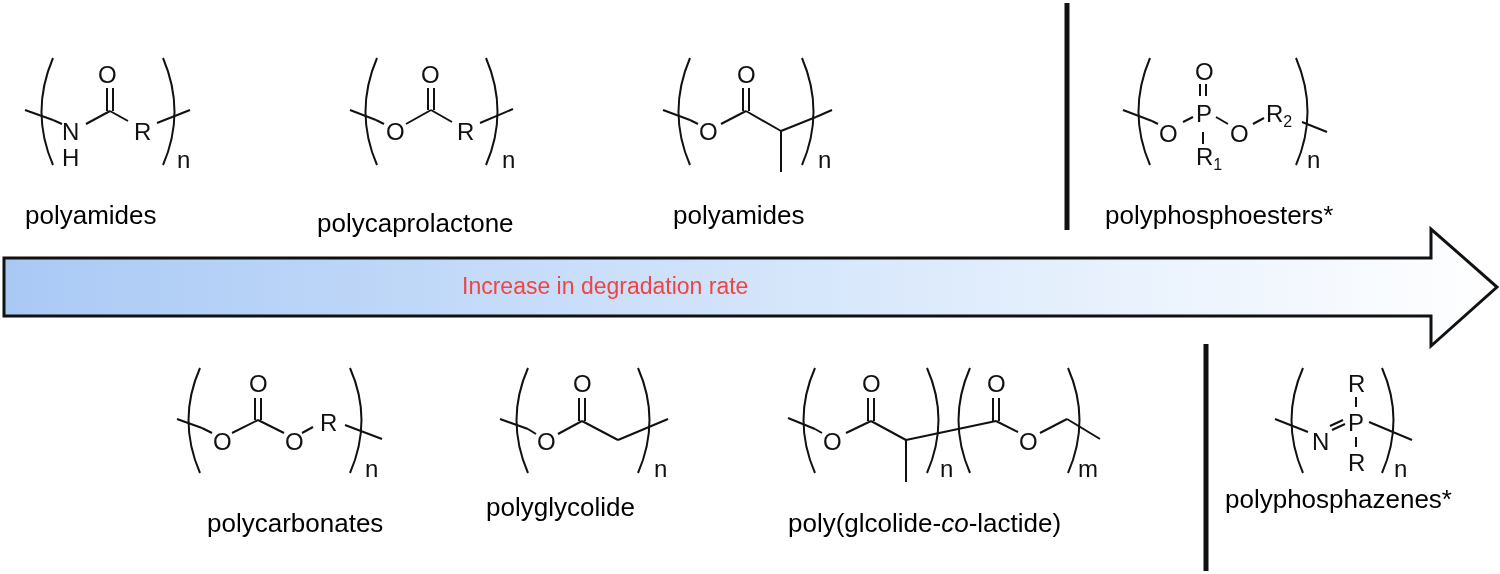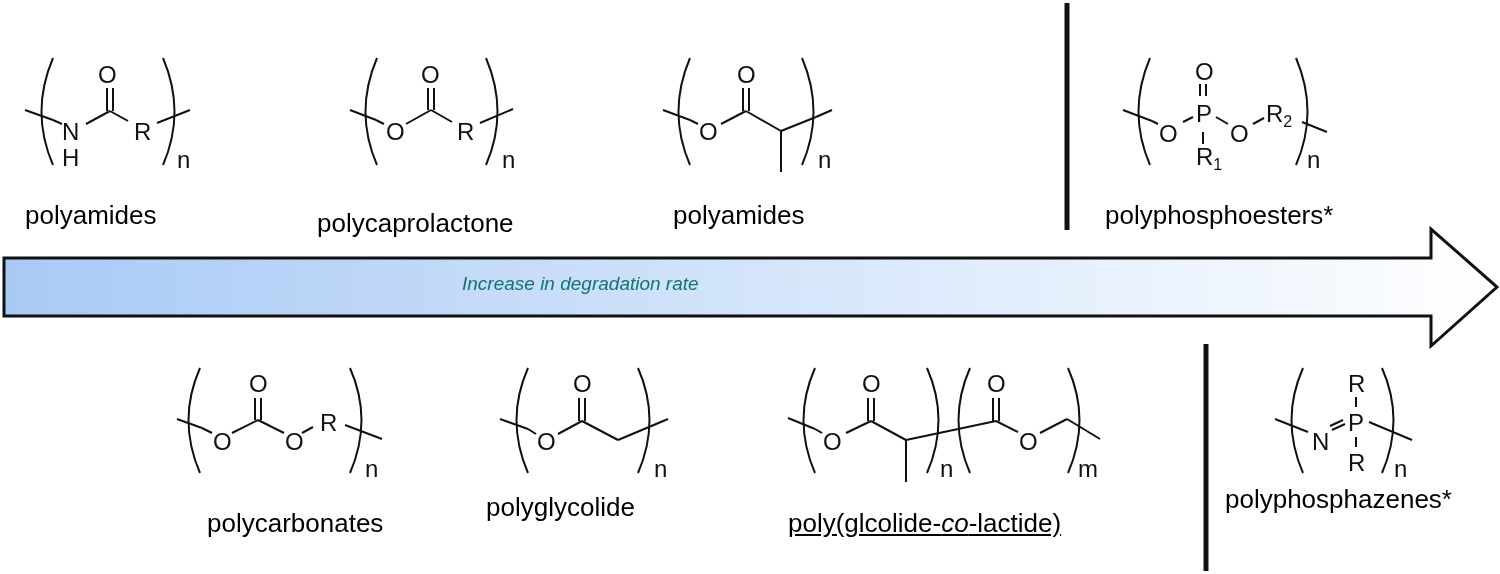--- a/index.html
+++ b/index.html
@@ -1,20 +1,20 @@
 <!DOCTYPE html>
 <html><head>
 <meta charset="utf-8">
 <style>
   html, body { margin: 0; padding: 0; background: #ffffff; }
   body { width: 1500px; height: 574px; position: relative; overflow: hidden;
          font-family: "Liberation Sans", sans-serif; color: #111; }
   svg { position: absolute; left: 0; top: 0; }
   .label { position: absolute; font-size: 26px; white-space: nowrap; color: #000000; }
-  .arrow-text { position: absolute; font-size: 19px; white-space: nowrap; color: #0f766e; font-style: italic; }
+  .arrow-text { position: absolute; font-size: 23px; white-space: nowrap; color: #ef4444; }
   .struct { position: absolute; }
   .struct text { font-family: "Liberation Sans", sans-serif; fill: #111; }
 </style>
 </head>
 <body>
 
 <svg width="1500" height="574" viewBox="0 0 1500 574">
   <defs>
     <linearGradient id="arrowGrad" x1="0" y1="0" x2="1" y2="0">
       <stop offset="0" stop-color="#a9c9f5"></stop>
@@ -171,21 +171,21 @@
     <line x1="233" y1="68" x2="233" y2="91"></line>
     <line x1="239" y1="68" x2="239" y2="91"></line>
   </g>
   <text x="102" y="62" font-size="24">O</text>
   <text x="63" y="120" font-size="24">O</text>
   <text x="180" y="147" font-size="24">n</text>
   <text x="227" y="62" font-size="24">O</text>
   <text x="259" y="120" font-size="24">O</text>
   <text x="318" y="147" font-size="24">m</text>
 </svg>
-<div class="label" style="left:788px;top:508px;text-decoration:underline;"><span>poly(glcolide-</span><i>co</i><span>-lactide)</span></div>
+<div class="label" style="left:788px;top:508px;"><span>poly(glcolide-</span><i>co</i><span>-lactide)</span></div>
 
 <svg class="struct" width="300" height="200" viewBox="0 0 300 200" style="left:1160px;top:330px;">
   <g stroke="#111" stroke-width="2" fill="none">
     <path d="M143,38 Q120,90 143,143"></path>
     <path d="M222,38 Q245,90 222,143"></path>
     <line x1="115" y1="89" x2="148" y2="102"></line>
     <line x1="170" y1="96" x2="183" y2="90"></line>
     <line x1="172" y1="100" x2="185" y2="94"></line>
     <line x1="196" y1="67" x2="196" y2="77"></line>
     <line x1="196" y1="107" x2="196" y2="117"></line>

